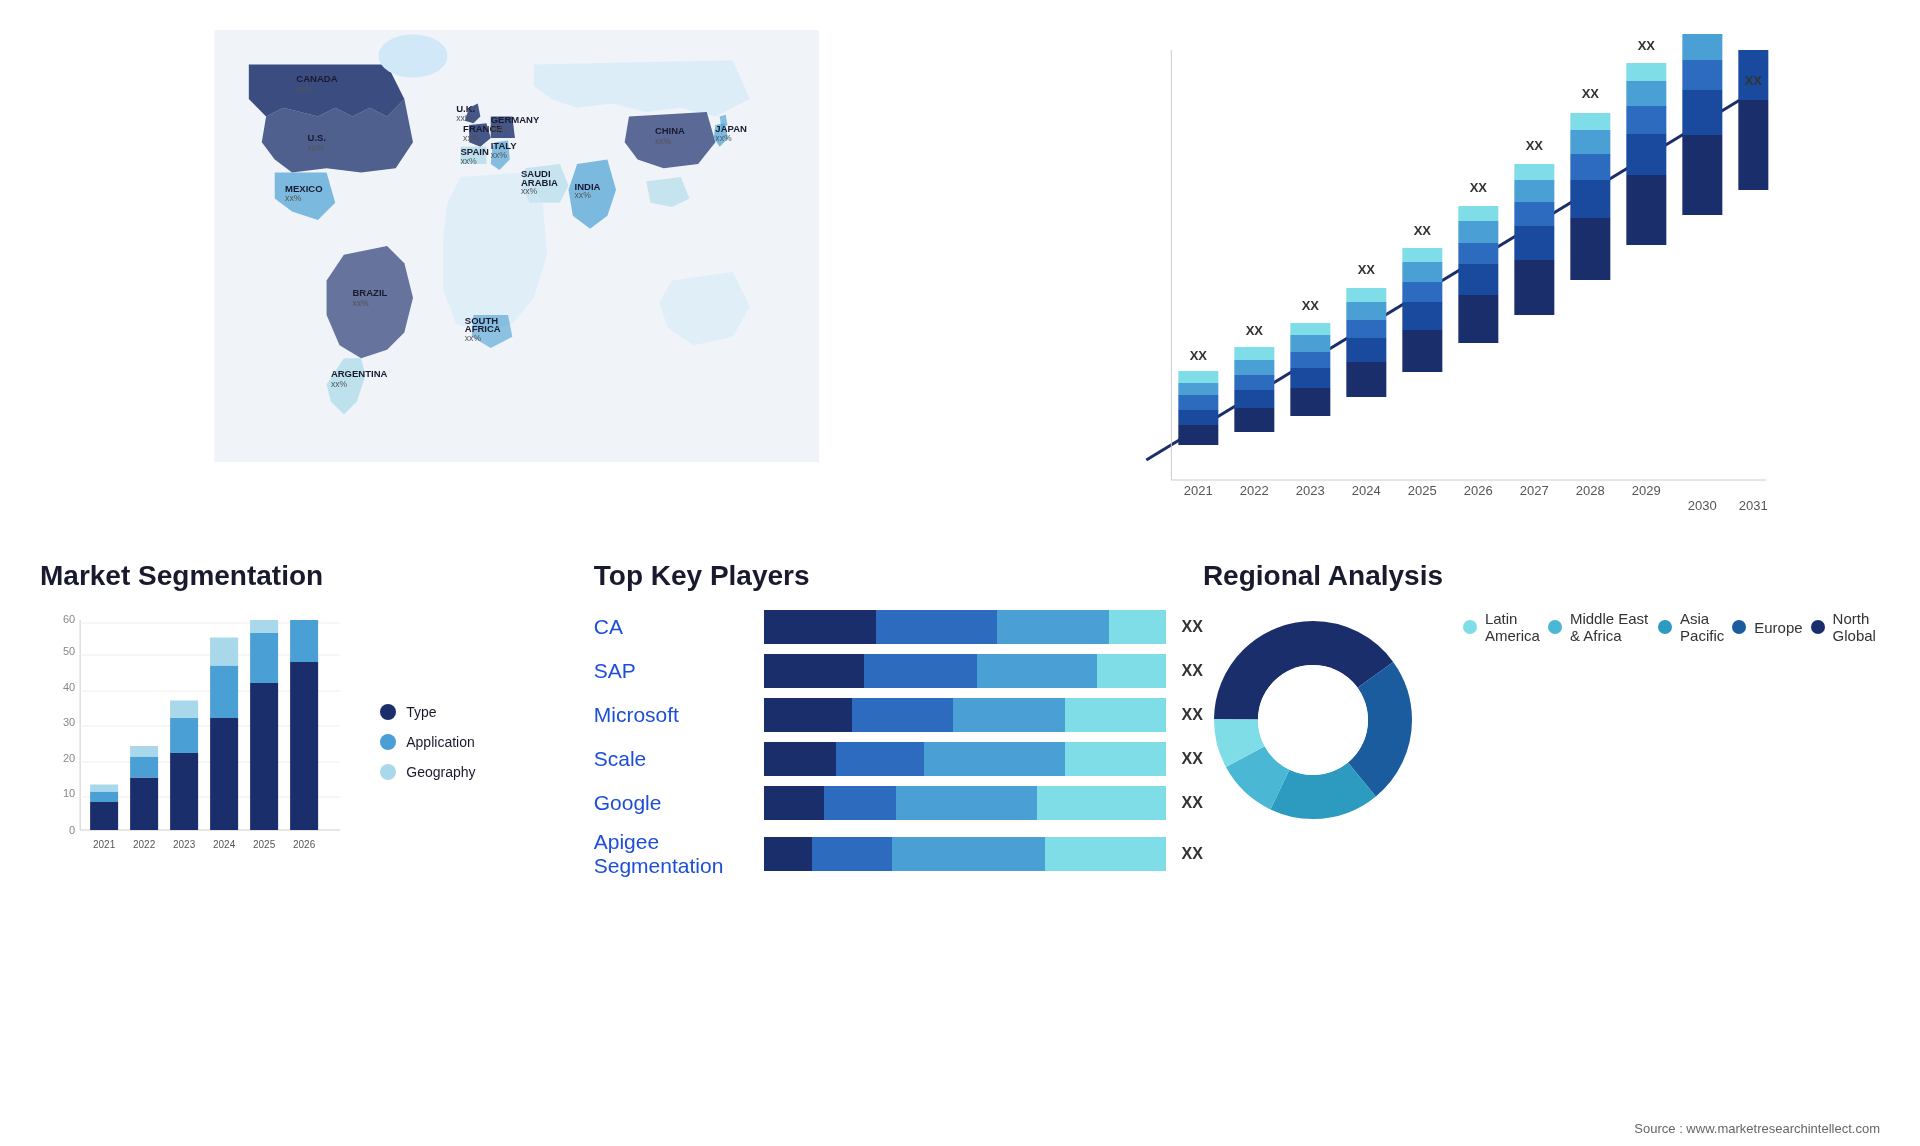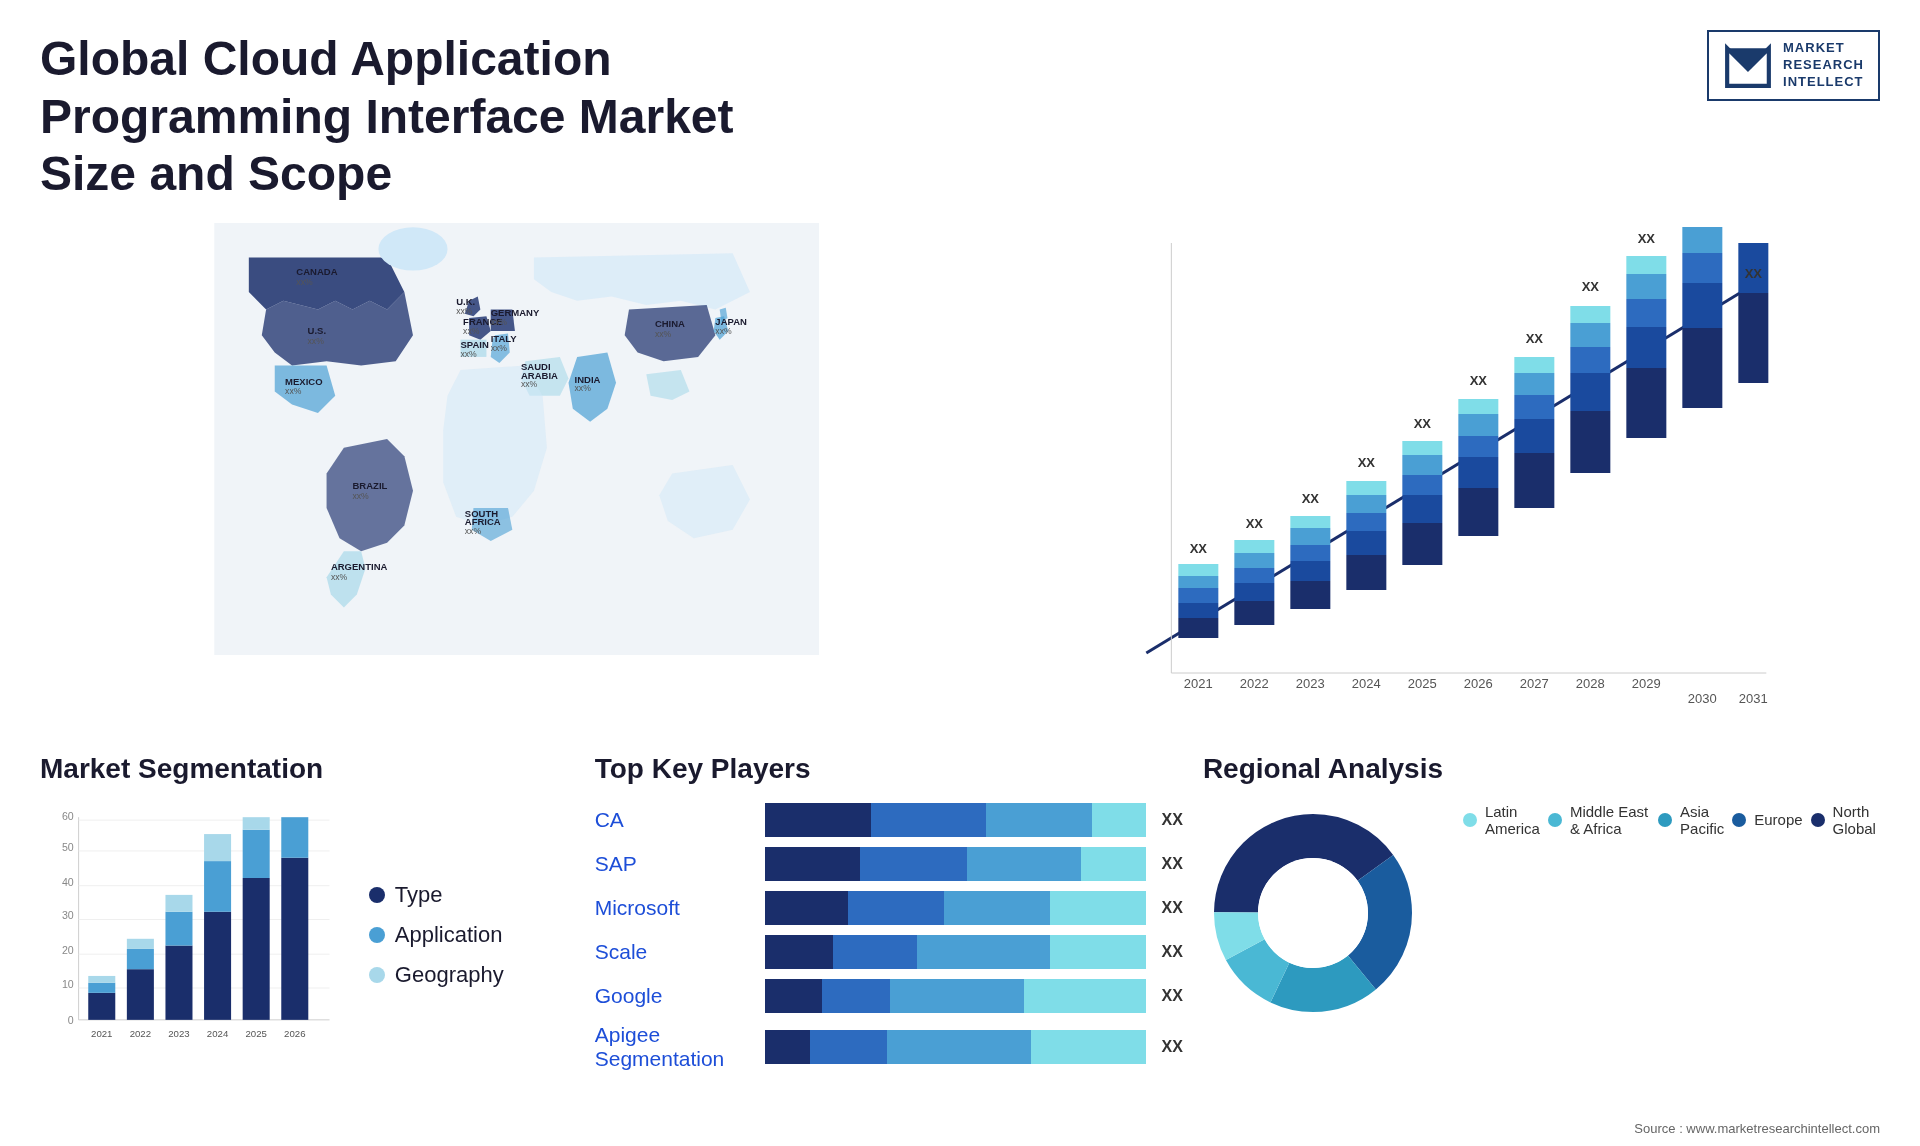--- a/index.html
+++ b/index.html
@@ -63,21 +63,20 @@
       height: 432px;
     }
     .bar-chart-container {
       flex: 1;
       height: 500px;
       position: relative;
     }
     
     .bottom-section {
       display: flex;
-      gap: 20px;
     }
     .segmentation-section {
       flex: 1;
     }
     .key-players-section {
       flex: 1.1;
     }
     .regional-section {
       flex: 1;
     }
@@ -121,21 +120,21 @@
     .seg-legend {
       flex: 0.8;
       display: flex;
       flex-direction: column;
       gap: 14px;
     }
     .legend-item {
       display: flex;
       align-items: center;
       gap: 10px;
-      font-size: 22px;
+      font-size: 14px;
       color: #1a1a2e;
       font-weight: 500;
     }
     .legend-dot {
       width: 16px;
       height: 16px;
       border-radius: 50%;
       flex-shrink: 0;
     }
 
@@ -225,35 +224,20 @@
       position: absolute;
       bottom: 10px;
       right: 40px;
     }
   </style>
 </head>
 <body>
 
 <div class="page-container">
 
-  <div class="header">
-    <h1 class="page-title">Global Cloud Application Programming Interface Market Size and Scope</h1>
-    <div class="logo-box">
-
-      <svg class="logo-icon" viewBox="0 0 60 60">
-        <polygon points="5,55 5,10 30,35 55,10 55,55" fill="none" stroke="#1a3a6b" stroke-width="5"></polygon>
-        <polygon points="5,10 30,35 55,10" fill="#1a3a6b"></polygon>
-      </svg>
-      <div class="logo-text">
-        <div>MARKET</div>
-        <div>RESEARCH</div>
-        <div>INTELLECT</div>
-      </div>
-    </div>
-  </div>
 
   <div class="top-section">
 
     <div class="map-container">
       <svg class="world-map" viewBox="0 0 700 500" xmlns="http://www.w3.org/2000/svg">
 
         <rect width="700" height="500" fill="#f0f4f8"></rect>
 
         <path d="M40,40 L200,40 L220,80 L200,100 L180,90 L160,100 L140,90 L120,100 L80,90 L60,100 L40,80 Z" fill="#1a2e6b" opacity="0.85"></path>
 

